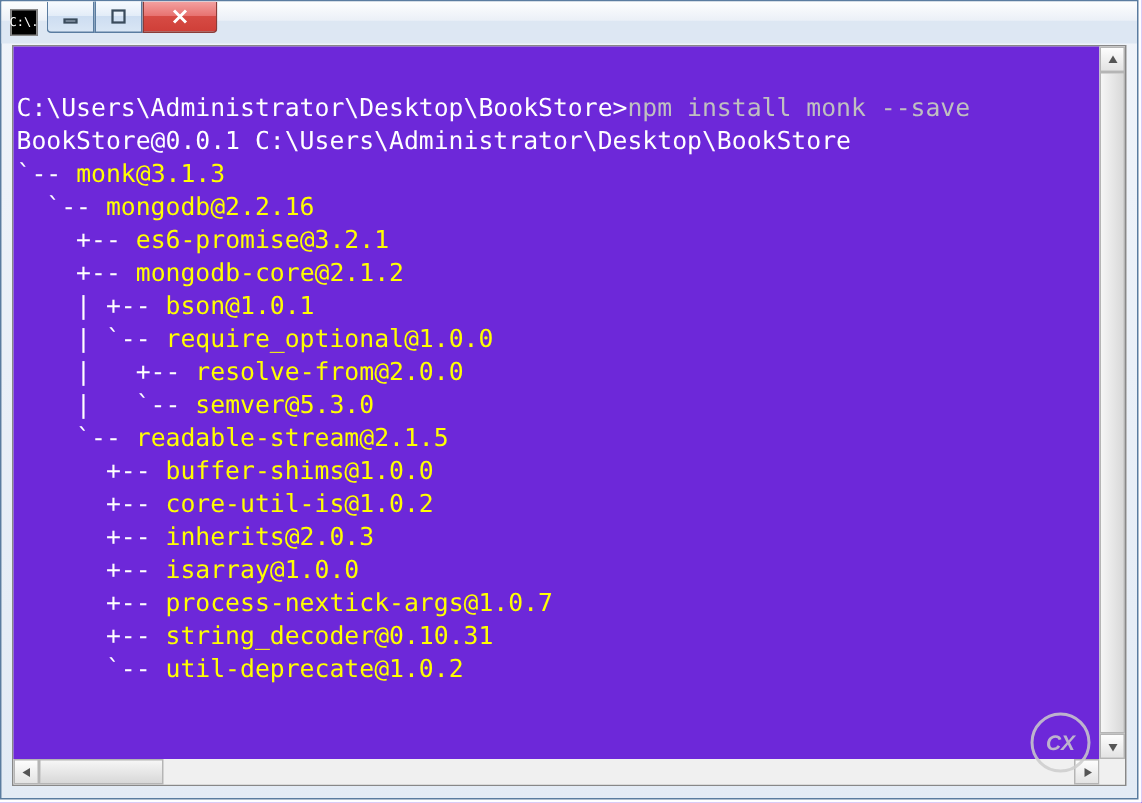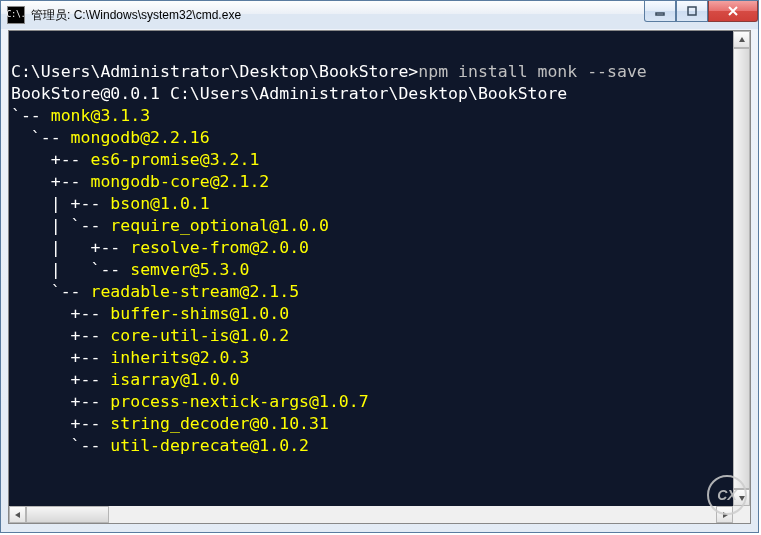--- a/index.html
+++ b/index.html
@@ -88,21 +88,21 @@
     right: 7px;
     top: 29px;
     bottom: 8px;
     background: #fff;
     border: 1px solid #888;
     box-sizing: border-box;
   }
   .terminal-wrap {
     position: absolute;
     left: 0; top: 0; right: 17px; bottom: 17px;
-    background: #0f172a;
+    background: #6d28d9;
     overflow: hidden;
   }
   .terminal {
     font-family: "NSimSun","SimSun","Consolas","Lucida Console",monospace;
     font-size: 16.5px;
     line-height: 22px;
     color: #c0c0c0;
     white-space: pre;
     padding: 8px 0 0 2px;
   }
@@ -147,21 +147,21 @@
     background: linear-gradient(to bottom,#f6f6f6,#d8d8d8);
     border:1px solid #b5b5b5; box-sizing:border-box;
   }
   .corner {
     position:absolute; right:0; bottom:0; width:17px; height:17px;
     background:#f0f0f0;
   }
 
   .watermark {
     position: absolute;
-    right: 8px;
+    right: 28px;
     bottom: 20px;
     display: flex;
     align-items: center;
     color: #bbb;
     font-size: 11px;
     opacity: 0.85;
   }
   .watermark .logo {
     width: 36px; height: 36px; border-radius: 50%;
     border: 2px solid #ccc; display:flex;align-items:center;justify-content:center;
@@ -171,21 +171,20 @@
   .watermark .txt { line-height:1.2; }
 </style>
 </head>
 <body>
 
 <div class="window">
   <div class="titlebar">
     <div class="icon-box">
       <span>C:\.</span>
     </div>
-    <div class="title-text">管理员: C:\Windows\system32\cmd.exe</div>
     <div class="win-buttons">
       <div class="win-btn min">
         <svg viewBox="0 0 12 12">
             <rect x="2" y="8" width="8" height="2"></rect>
           </svg>
       </div>
       <div class="win-btn max">
         <svg viewBox="0 0 12 12">
             <rect x="2" y="2" width="8" height="8"></rect>
           </svg>

